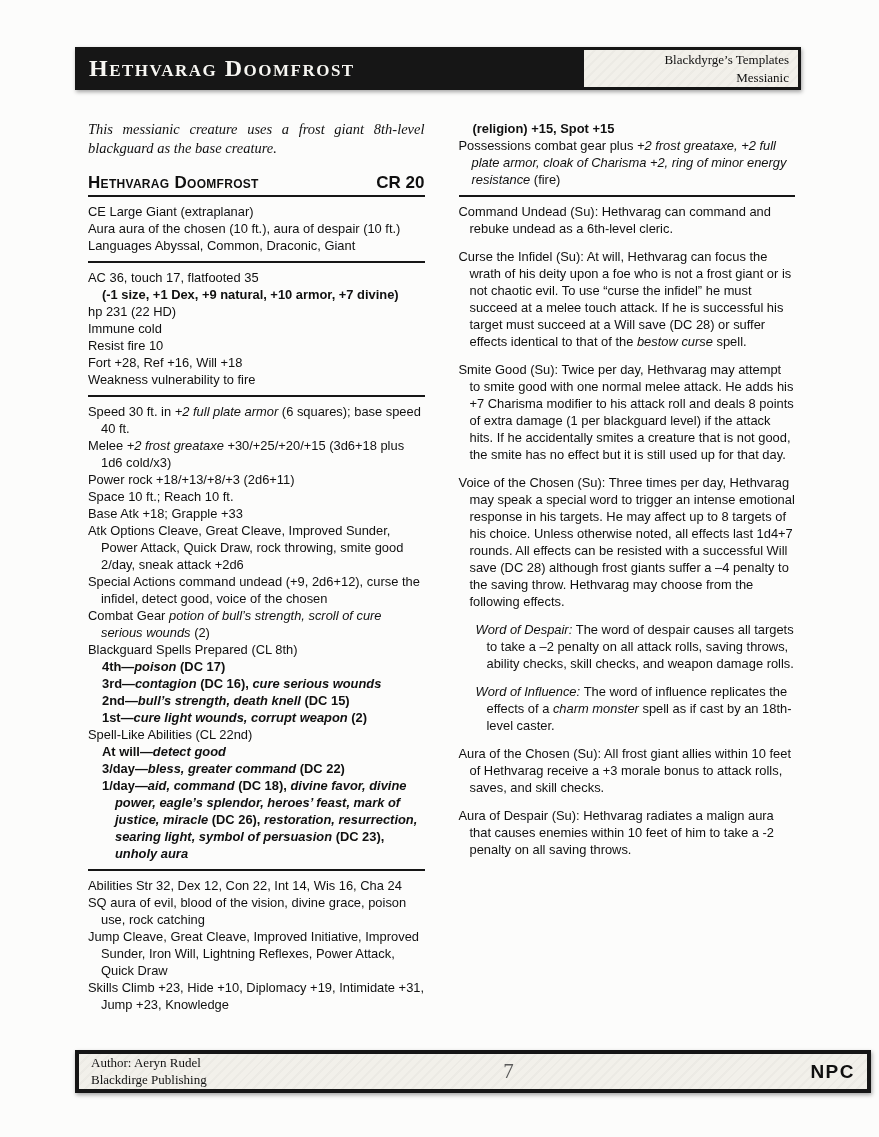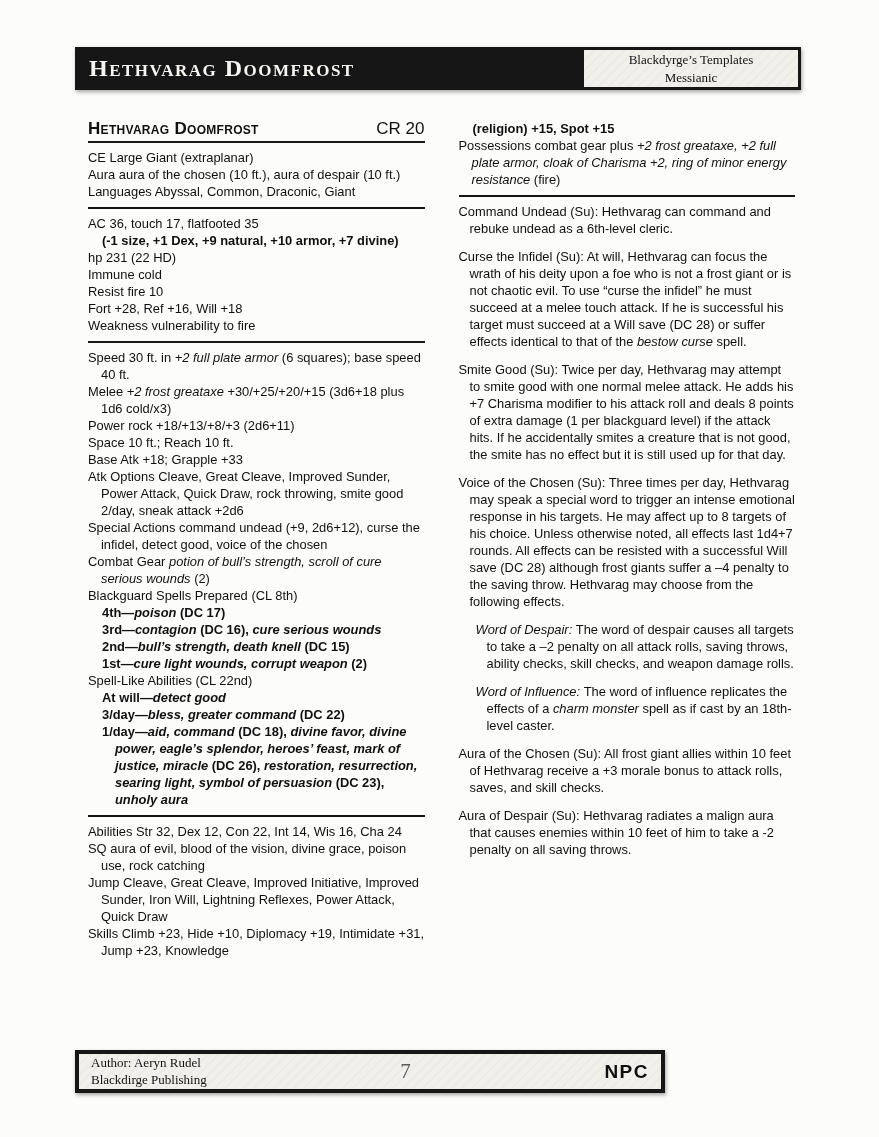--- a/index.html
+++ b/index.html
@@ -25,55 +25,55 @@
     flex: 1; color: #f7f6f2;
     font-family: "Liberation Serif", serif;
     font-variant: small-caps; font-weight: bold;
     font-size: 24px; letter-spacing: 1.5px;
     display: flex; align-items: center; padding-left: 14px;
   }
   .topbar-brand {
     width: 214px;
     background: #f2f0ea;
     background-image: repeating-linear-gradient(135deg, rgba(0,0,0,0.025) 0 2px, transparent 2px 7px);
-    text-align: center; padding: 2px 9px;
+    text-align: right; padding: 2px 9px;
     font-family: "Liberation Serif", serif;
     font-size: 13px; line-height: 1.35;
     display: flex; flex-direction: column; justify-content: center;
     color: #121212;
   }
 
   
   .columns { display: flex; gap: 34px; padding: 30px 6px 0 13px; height: 960px; overflow: hidden; }
   .col { width: 337px; font-size: 12.9px; line-height: 17px; }
 
   .intro {
     font-family: "Liberation Serif", serif;
     font-style: italic; font-size: 14.5px; line-height: 19px;
     text-align: justify; margin: 0 0 16px;
   }
 
   .sb-heading { display: flex; justify-content: space-between; align-items: baseline; margin: 0 0 3px; }
   .sb-name { font-weight: bold; font-variant: small-caps; font-size: 17px; letter-spacing: .3px; }
-  .sb-cr { font-weight: normal; font-size: 17px; }
+  .sb-cr { font-weight: bold; font-size: 17px; }
 
   .rule { border-top: 2px solid #161616; margin: 4px 0 6px; }
   .sb-section { margin-bottom: 7px; }
 
   .ln { margin: 0; padding-left: 13px; text-indent: -13px; }
   .ln.ind1 { padding-left: 27px; font-weight: bold; }
   .b { font-weight: normal; }
   .i { font-style: italic; }
 
   .paras .ln { margin: 0 0 11px; padding-left: 11px; text-indent: -11px; }
   .paras .ln.sub { margin-left: 17px; }
 
   
   .botbar {
-    position: absolute; top: 1003px; left: 0; width: 590px; height: 43px;
+    position: absolute; top: 1003px; left: 0; width: 796px; height: 43px;
     background: #161616; padding: 4px; display: flex;
     box-shadow: 1px 2px 4px rgba(0,0,0,.35);
   }
   .footer-inner {
     flex: 1;
     background: #f2f0ea;
     background-image: repeating-linear-gradient(135deg, rgba(0,0,0,0.025) 0 2px, transparent 2px 7px);
     display: flex; align-items: center; padding: 2px 12px;
   }
   .footer-author { font-family: "Liberation Serif", serif; font-size: 13px; line-height: 1.3; color: #121212; }
@@ -89,20 +89,21 @@
     <div class="topbar-title">Hethvarag Doomfrost</div>
     <div class="topbar-brand">
       <div>Blackdyrge’s Templates</div>
       <div>Messianic</div>
     </div>
   </header>
 
   <main class="columns">
 
     <section class="col">
+      <p class="intro">This messianic creature uses a frost giant 8th-level blackguard as the base creature.</p>
 
       <div class="sb-heading">
         <span class="sb-name">Hethvarag Doomfrost</span>
         <span class="sb-cr">CR 20</span>
       </div>
 
       <div class="rule"></div>
       <div class="sb-section">
           <p class="ln ind0"><span>CE Large Giant (extraplanar)</span></p>
           <p class="ln ind0"><span class="b">Aura </span><span>aura of the chosen (10 ft.), aura of despair (10 ft.)</span></p>

